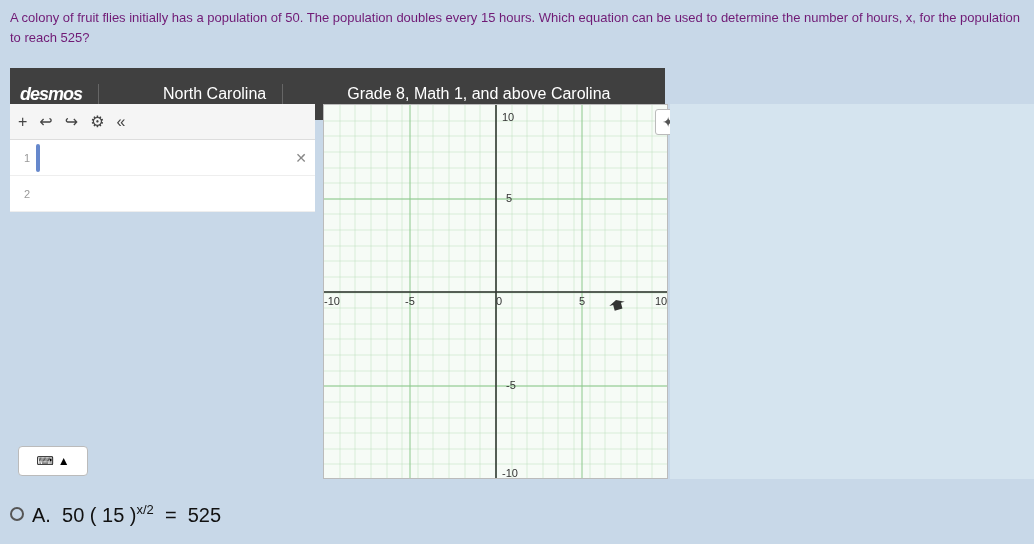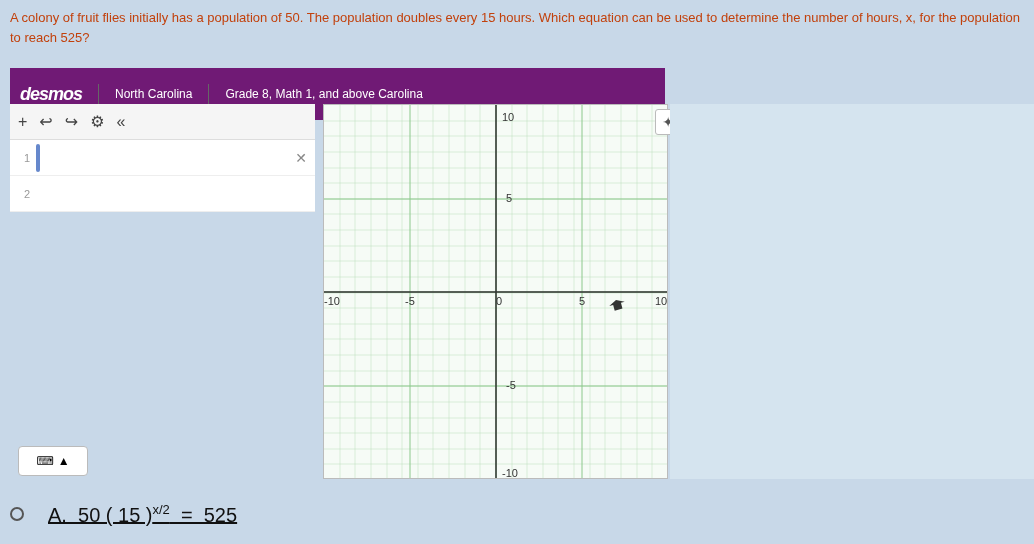--- a/index.html
+++ b/index.html
@@ -12,52 +12,53 @@
       position: relative;
     }
 
     
     .question-area {
       position: absolute;
       top: 8px;
       left: 10px;
       right: 10px;
       font-size: 13px;
-      color: #c2410c;
+      color: #701a75;
       line-height: 1.5;
     }
 
     
     .desmos-bar {
       position: absolute;
       top: 68px;
       left: 10px;
       width: 655px;
       height: 52px;
-      background: #701a75;
+      background: #404040;
       display: flex;
       align-items: center;
       padding: 0 10px;
       gap: 16px;
     }
     .desmos-logo {
       font-size: 18px;
       font-weight: bold;
       color: white;
       font-style: italic;
       letter-spacing: -1px;
     }
     .bar-divider {
       width: 1px;
       height: 20px;
       background: #666;
     }
     .bar-text {
-      font-size: 12px;
+      font-size: 16px;
       color: white;
+      margin-left: 48px;
     }
 
     
     .toolbar-row {
       position: absolute;
       top: 104px;
       left: 10px;
       width: 305px;
       height: 36px;
       background: #f5f5f5;
@@ -312,16 +313,16 @@
 
 <div class="right-area"></div>
 
 <div class="keyboard-btn">
   <span>⌨</span>
   <span>▲</span>
 </div>
 
 <div class="answer-area">
   <div class="radio-circle"></div>
-  <span class="answer-text" style="text-decoration: underline; margin-left: 16px;">
+  <span class="answer-text" style="">
     A.&nbsp; 50 ( 15 )<sup style="font-size:13px;">x/2</sup>&nbsp; = &nbsp;525
   </span>
 </div>
 
 </body></html>

